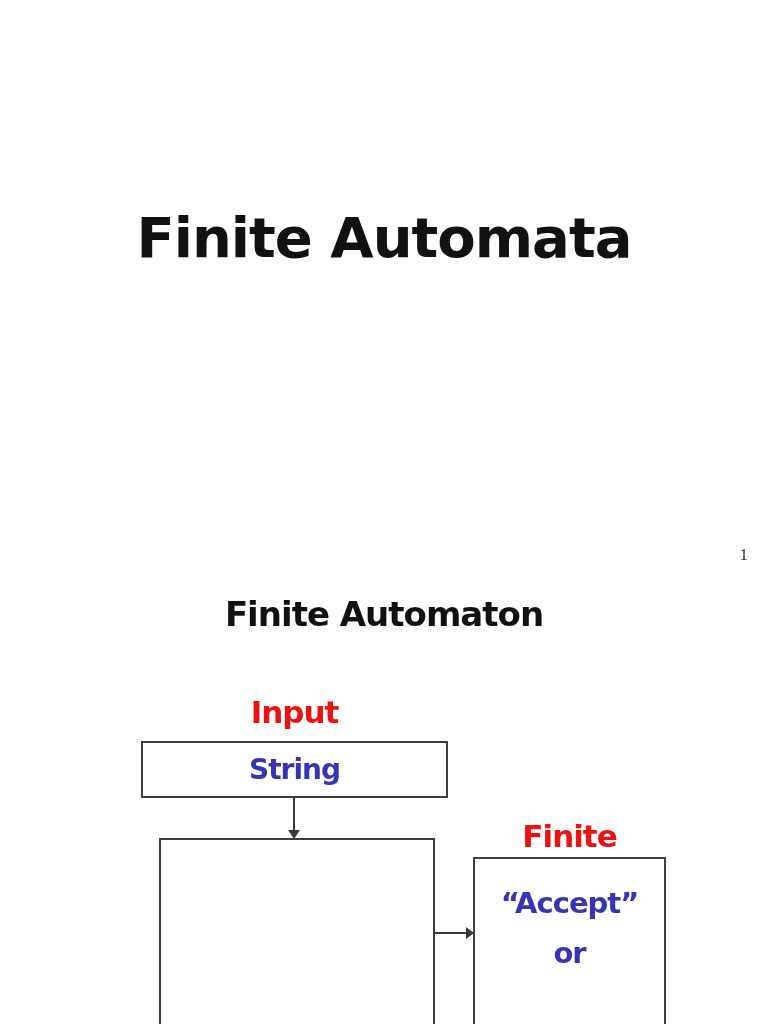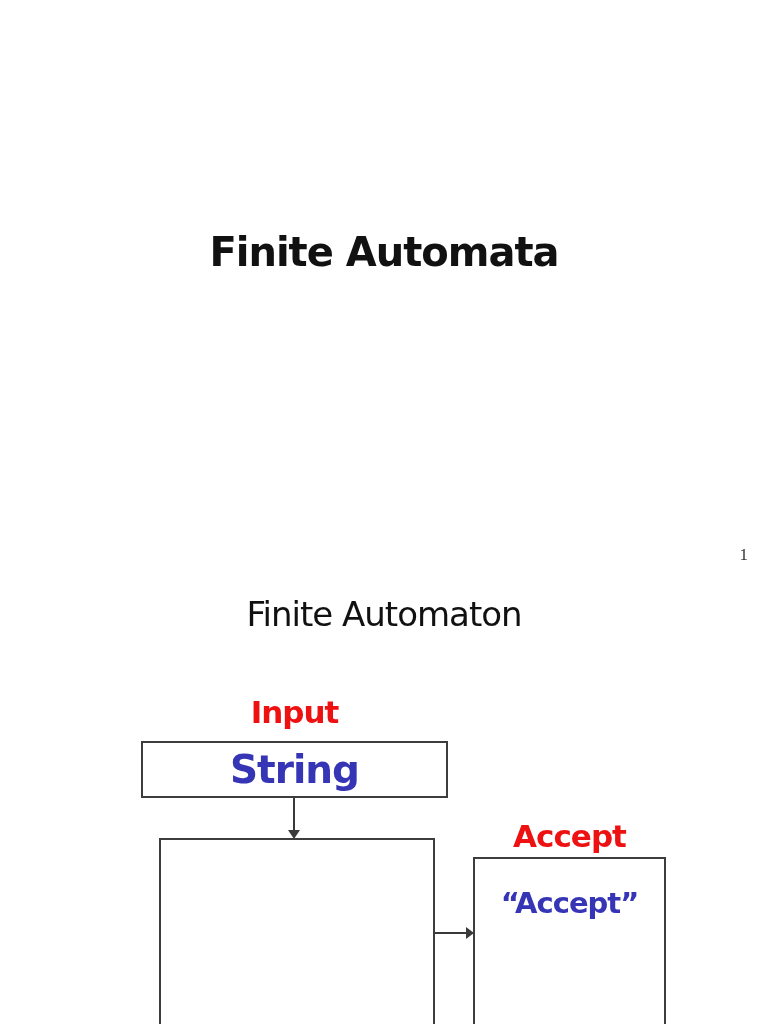--- a/index.html
+++ b/index.html
@@ -15,52 +15,51 @@
   .page{
     position:relative;
     width:768px;height:1024px;
     background:var(--background);
     overflow:hidden;
     font-family:"DejaVu Sans","Liberation Sans",sans-serif;
   }
   .title1{
     position:absolute;top:205px;left:0;right:0;
     text-align:center;
-    font-size:40px;font-weight:700;letter-spacing:-1px;
+    font-size:56px;font-weight:700;letter-spacing:-1px;
     color:var(--title-black);
-    margin-top:24px;
   }
   .page-number{
     position:absolute;top:545px;right:20px;
     font-family:"Liberation Serif","DejaVu Serif",serif;
     font-size:17px;font-weight:400;color:#333333;
   }
   .title2{
     position:absolute;top:594px;left:0;right:0;
     text-align:center;
-    font-size:34px;font-weight:400;letter-spacing:-1px;
+    font-size:34px;font-weight:700;letter-spacing:-1px;
     color:var(--title-black);
   }
   .label{
     position:absolute;text-align:center;
     font-size:31px;font-weight:700;letter-spacing:-1px;
     color:var(--accent-red);
   }
   .input-label{top:694px;left:141px;width:307px;}
   .output-label{top:818px;left:473px;width:193px;}
   .box{
     position:absolute;
     border:2px solid var(--box-border);
     background:var(--background);
     color:var(--text-blue);
     font-weight:700;letter-spacing:-1px;
   }
   .string-box{
     top:741px;left:141px;width:303px;height:53px;
-    font-size:39px;line-height:53px;text-align:center;
+    font-size:28px;line-height:53px;text-align:center;
   }
   .automaton-box{
     top:838px;left:159px;width:230px;height:200px;
     font-size:31px;line-height:48px;
     padding:55px 0 0 42px;
   }
   .result-box{
     top:857px;left:473px;width:189px;height:152px;
     font-size:29px;line-height:50px;text-align:center;
     padding-top:19px;
@@ -94,20 +93,21 @@
     </svg>
 
     <div class="box automaton-box">
     </div>
 
     <svg class="arrow arrow-right" width="40" height="22" viewBox="0 0 40 22" aria-hidden="true">
       <line x1="0" y1="11" x2="32" y2="11" stroke="currentColor" stroke-width="2"></line>
       <polygon points="31,5 31,17 39,11" fill="currentColor"></polygon>
     </svg>
 
-    <div class="label output-label">Accept</div>
+    <div class="label output-label">Finite</div>
 
     <div class="box result-box">
       <div>“Accept”</div>
+      <div>or</div>
     </div>
   </section>
 
 </div>
 
 </body></html>

